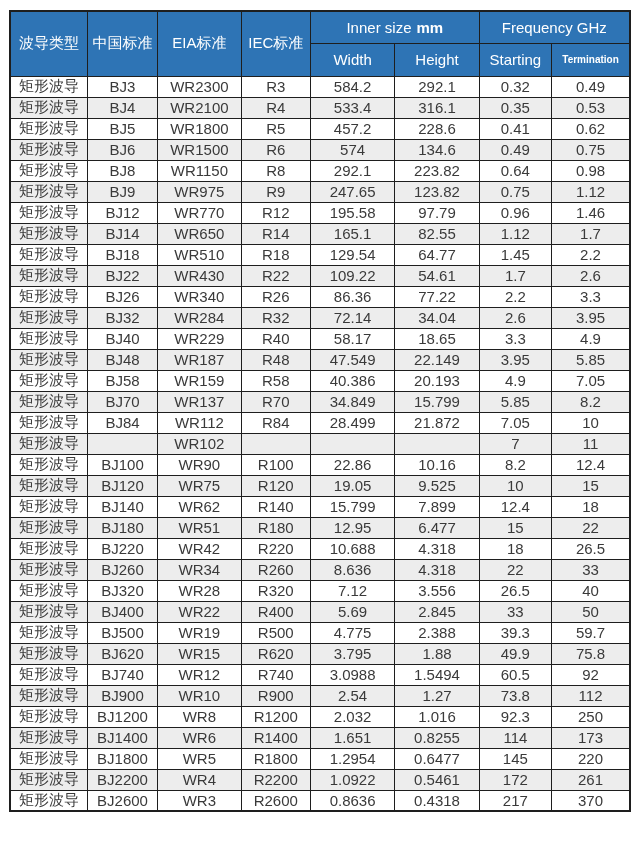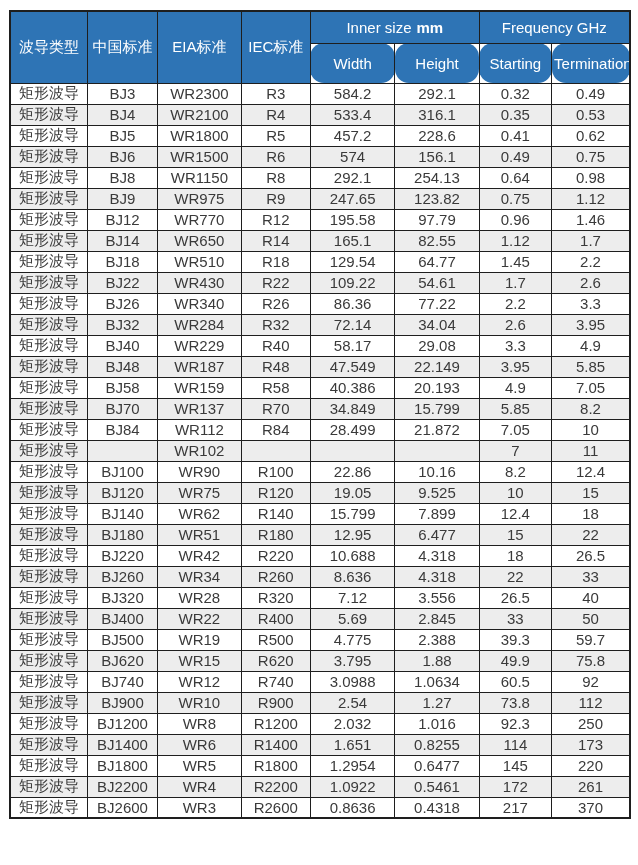--- a/index.html
+++ b/index.html
@@ -31,24 +31,24 @@
     overflow: hidden;
     white-space: nowrap;
   }
   thead th {
     background: #2e74b5;
     color: #ffffff;
     font-weight: normal;
     font-size: 15px;
   }
   thead tr.group-row th { height: 32px; }
-  thead tr.sub-row th { height: 40px; border-radius: 14px; }
+  thead tr.sub-row th { height: 33px; }
   thead th.en { font-weight: normal; }
   thead th .unit-bold { font-weight: bold; margin-left: 5px; }
-  thead th.term { font-size: 15px; font-weight: normal; }
+  thead th.term { font-size: 10px; font-weight: bold; }
   tbody td {
     height: 21px;
     font-size: 15px;
     color: #3a3a3a;
     background: #ffffff;
   }
   tbody tr:nth-child(even) td { background: #ededed; }
 </style>
 </head>
 <body>
@@ -111,31 +111,31 @@
           <td>228.6</td>
           <td>0.41</td>
           <td>0.62</td>
         </tr>
         <tr>
           <td>矩形波导</td>
           <td>BJ6</td>
           <td>WR1500</td>
           <td>R6</td>
           <td>574</td>
-          <td>156.1</td>
+          <td>134.6</td>
           <td>0.49</td>
           <td>0.75</td>
         </tr>
         <tr>
           <td>矩形波导</td>
           <td>BJ8</td>
           <td>WR1150</td>
           <td>R8</td>
           <td>292.1</td>
-          <td>254.13</td>
+          <td>223.82</td>
           <td>0.64</td>
           <td>0.98</td>
         </tr>
         <tr>
           <td>矩形波导</td>
           <td>BJ9</td>
           <td>WR975</td>
           <td>R9</td>
           <td>247.65</td>
           <td>123.82</td>
@@ -201,21 +201,21 @@
           <td>34.04</td>
           <td>2.6</td>
           <td>3.95</td>
         </tr>
         <tr>
           <td>矩形波导</td>
           <td>BJ40</td>
           <td>WR229</td>
           <td>R40</td>
           <td>58.17</td>
-          <td>29.08</td>
+          <td>18.65</td>
           <td>3.3</td>
           <td>4.9</td>
         </tr>
         <tr>
           <td>矩形波导</td>
           <td>BJ48</td>
           <td>WR187</td>
           <td>R48</td>
           <td>47.549</td>
           <td>22.149</td>
@@ -361,21 +361,21 @@
           <td>1.88</td>
           <td>49.9</td>
           <td>75.8</td>
         </tr>
         <tr>
           <td>矩形波导</td>
           <td>BJ740</td>
           <td>WR12</td>
           <td>R740</td>
           <td>3.0988</td>
-          <td>1.0634</td>
+          <td>1.5494</td>
           <td>60.5</td>
           <td>92</td>
         </tr>
         <tr>
           <td>矩形波导</td>
           <td>BJ900</td>
           <td>WR10</td>
           <td>R900</td>
           <td>2.54</td>
           <td>1.27</td>

